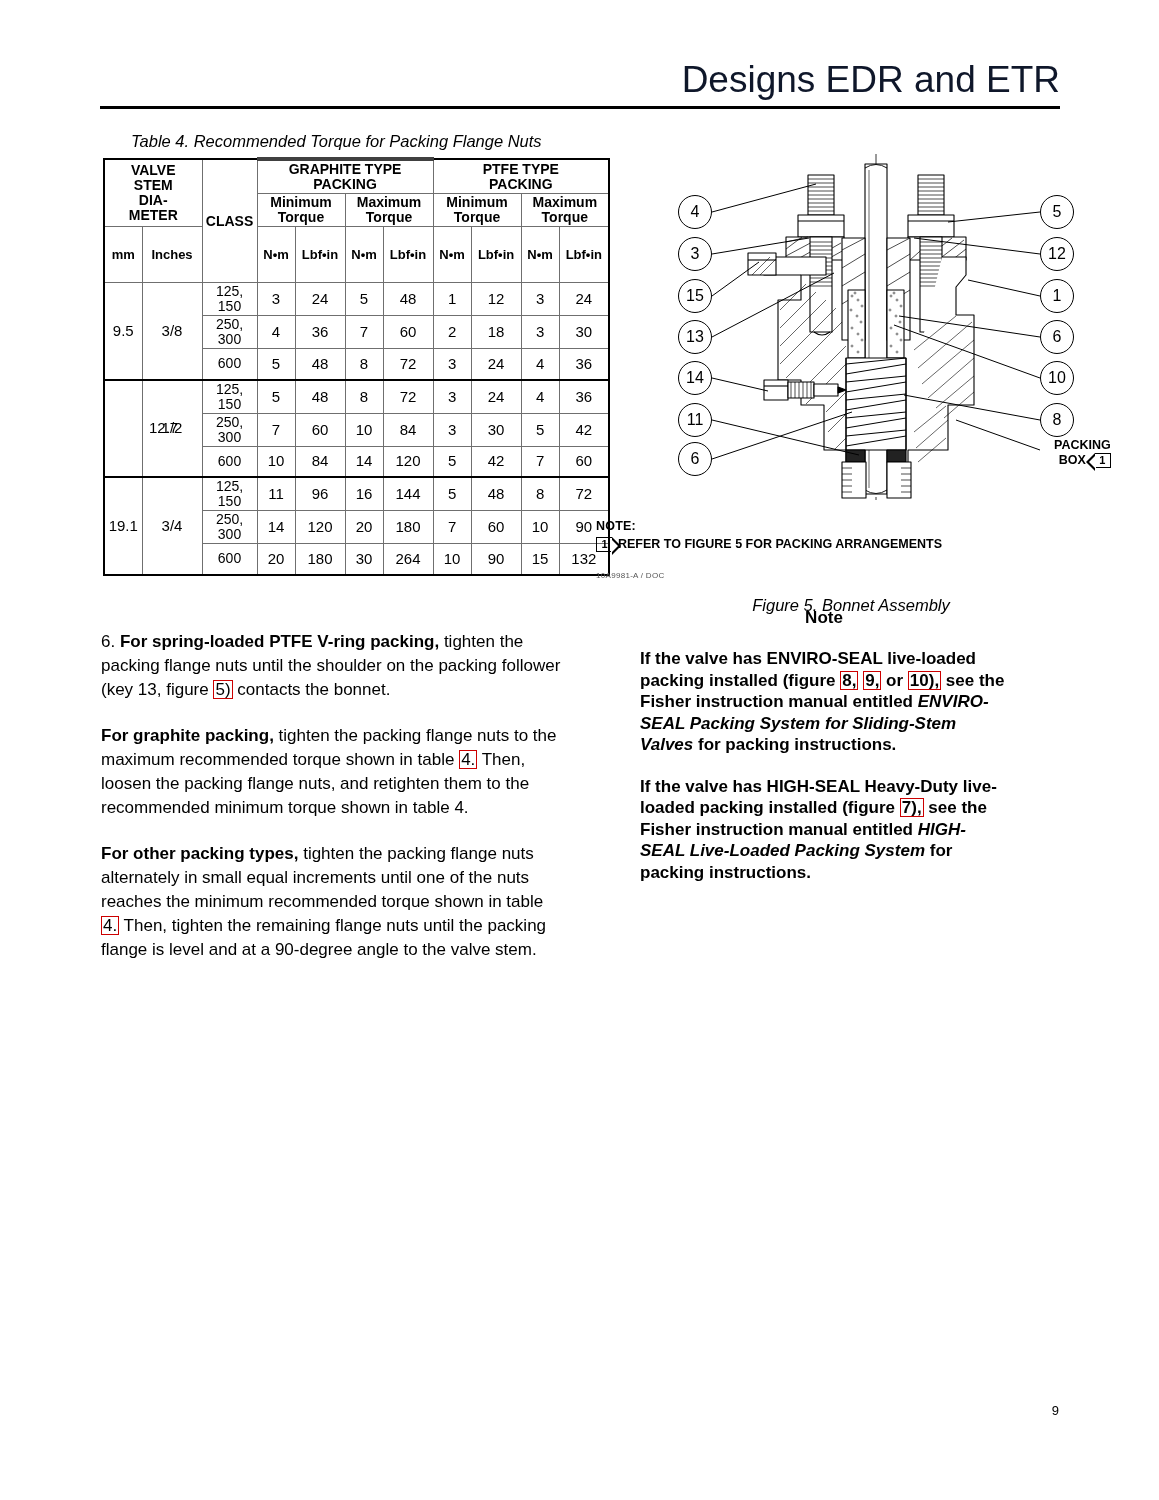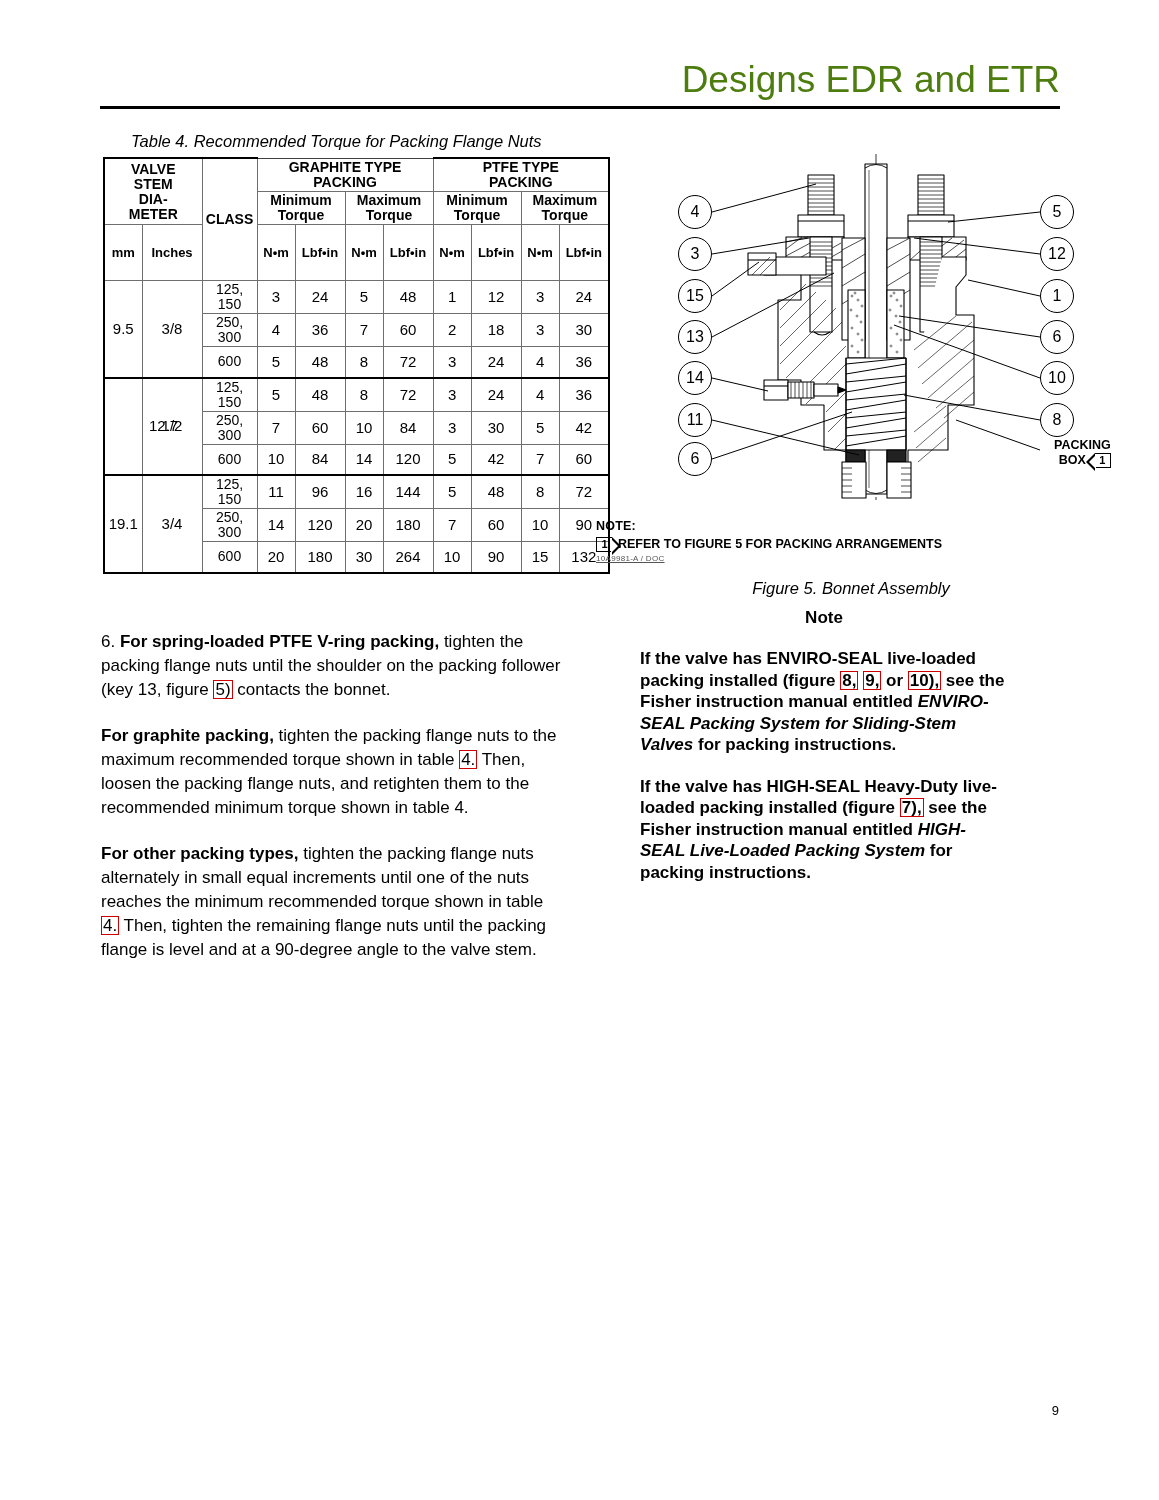--- a/index.html
+++ b/index.html
@@ -16,21 +16,21 @@
   
   #page-header {
     position: absolute; left: 100px; top: 58px; width: 960px;
   }
   #page-header .title {
     text-align: right;
     font-size: 37px;
     font-weight: 400;
     letter-spacing: 0px;
     line-height: 44px;
-    color: #4d7c0f;
+    color: #0f172a;
   }
   #page-header .rule {
     margin-top: 4px;
     border-top: 3px solid #000;
   }
 
   
   #content { position: absolute; left: 0; top: 0; width: 1159px; height: 1500px; }
 
   
@@ -71,21 +71,21 @@
     border-right: 1px solid #6f6f6f;
     border-left: 2px solid #000;
   }
 
   
   #figure-block { position: absolute; left: 596px; top: 150px; width: 470px; }
   #figure-svg-wrap { position: relative; width: 440px; height: 355px; margin-left: 60px; }
   #fig-note { margin-top: 14px; font-size: 12.5px; font-weight: 700; line-height: 15px; }
   #fig-note .note-label { display:block; letter-spacing: .2px;}
   #fig-note .note-line { display:flex; align-items:center; gap:6px; margin-top:3px; }
-  #fig-drawing-no { font-size: 8px; color: #555; margin-top: 2px; letter-spacing: .3px; text-decoration: underline; }
+  #fig-drawing-no { font-size: 8px; color: #555; margin-top: 19px; letter-spacing: .3px; }
   #figure-caption {
     text-align: center; font-style: italic; font-size: 16.5px;
     margin-top: 16px; margin-left: 40px;
   }
 
   
   .flag {
     display: inline-block;
     position: relative;
     border: 1.5px solid #000;
@@ -204,21 +204,21 @@
       </colgroup>
       <thead>
         <tr>
           <th colspan="2" rowspan="2" style="border-top:2px solid #000;border-left:2px solid #000;">
             <span>VALVE</span><br>
             <span>STEM</span><br>
             <span>DIA-</span><br>
             <span>METER</span>
           </th>
           <th rowspan="3" style="border-top:2px solid #000;">CLASS</th>
-          <th colspan="4" style="border-top:1px solid #404040;">
+          <th colspan="4" style="border-top:4px solid #404040;">
             <span>GRAPHITE TYPE</span><br>
             <span>PACKING</span>
           </th>
           <th colspan="4" style="border-top:2px solid #000;border-right:2px solid #000;">
             <span>PTFE TYPE</span><br>
             <span>PACKING</span>
           </th>
         </tr>
         <tr>
           <th colspan="2">

